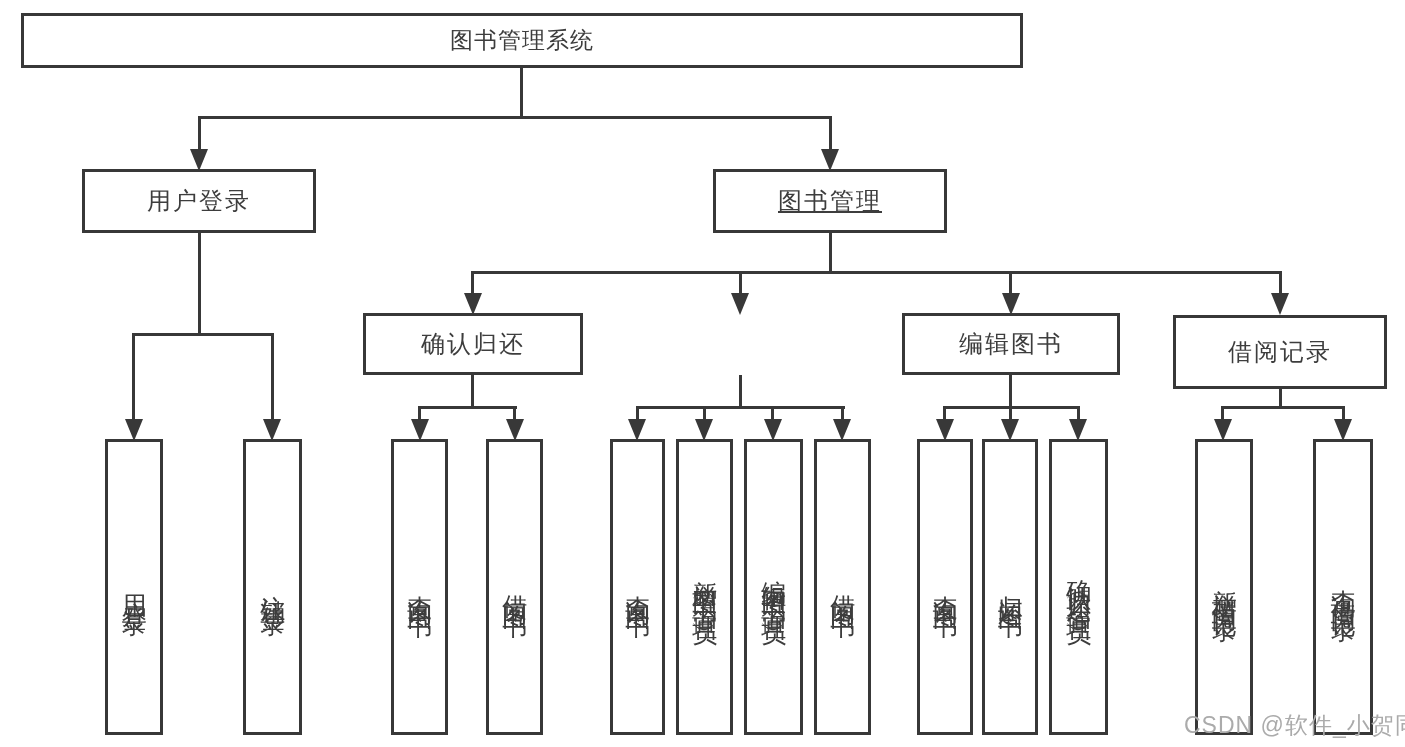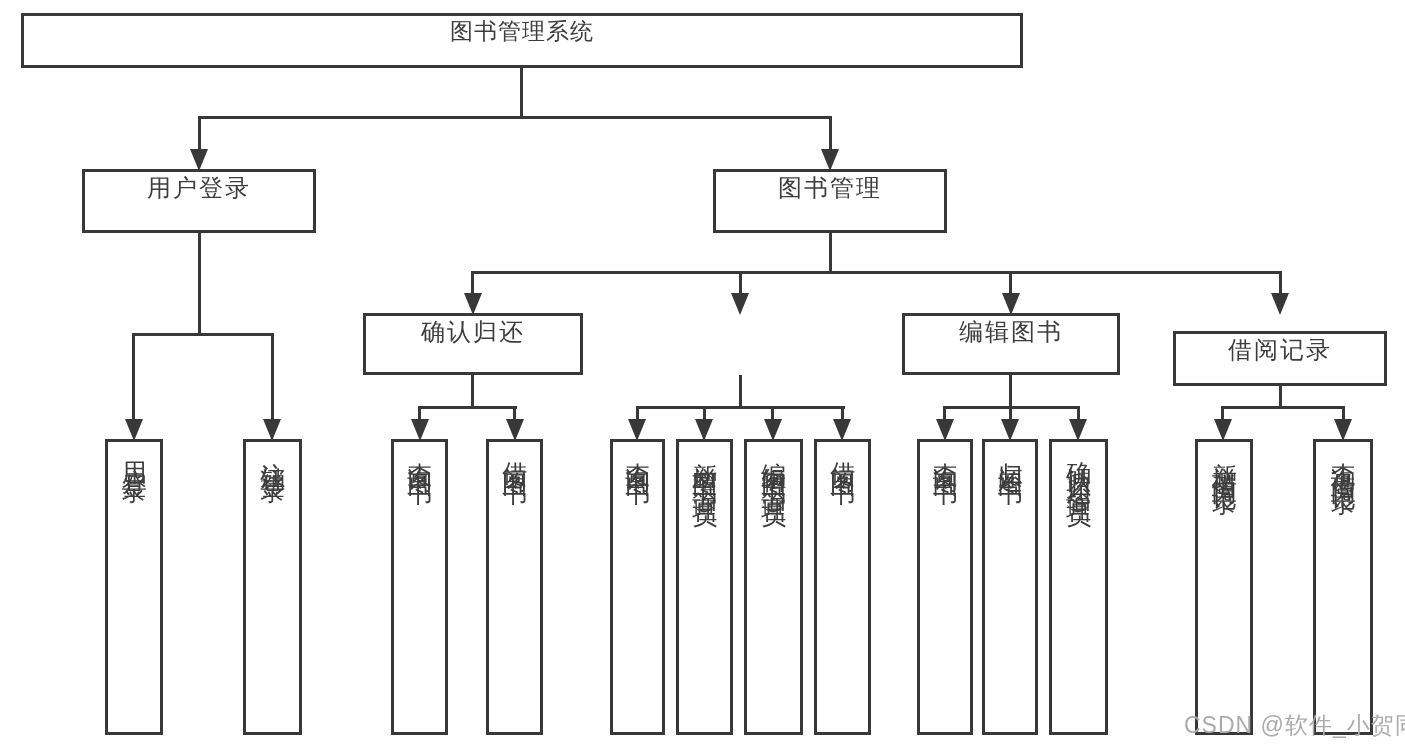--- a/index.html
+++ b/index.html
@@ -10,20 +10,21 @@
     background: #ffffff;
     overflow: hidden;
     font-family: "Liberation Sans", "DejaVu Sans", sans-serif;
   }
   .box {
     position: absolute;
     box-sizing: border-box;
     border: 3px solid #383838;
     background: #ffffff;
     display: flex;
+    align-items: center;
     justify-content: center;
     color: #3d3d3d;
   }
   .box.h span {
     font-size: 24px;
     letter-spacing: 2px;
     white-space: nowrap;
   }
   .box.root span {
     font-size: 23px;
@@ -115,31 +116,31 @@
       <div class="arrow" style="left: 1334px; top: 419px;"></div>
     </div>
 
   <div class="box h root" style="left:21px;top:13px;width:1002px;height:55px;">
     <span>图书管理系统</span>
   </div>
 
   <div class="box h" style="left:82px;top:169px;width:234px;height:64px;">
     <span>用户登录</span>
   </div>
-  <div class="box h" style="left:713px;top:169px;width:234px;height:64px;">
+  <div class="box h" style="left:713px;top:169px;width:234px;height:64px;text-decoration:underline;">
     <span>图书管理</span>
   </div>
 
   <div class="box h" style="left:363px;top:313px;width:220px;height:62px;">
     <span>确认归还</span>
   </div>
   <div class="box h" style="left:902px;top:313px;width:218px;height:62px;">
     <span>编辑图书</span>
   </div>
-  <div class="box h" style="left:1173px;top:331px;width:214px;height:55px;">
+  <div class="box h" style="left:1173px;top:315px;width:214px;height:74px;">
     <span>借阅记录</span>
   </div>
 
   <div class="box v" style="left:105px;top:439px;width:58px;height:296px;">
     <span>用户登录</span>
   </div>
   <div class="box v" style="left:243px;top:439px;width:59px;height:296px;">
     <span>注销登录</span>
   </div>
 

